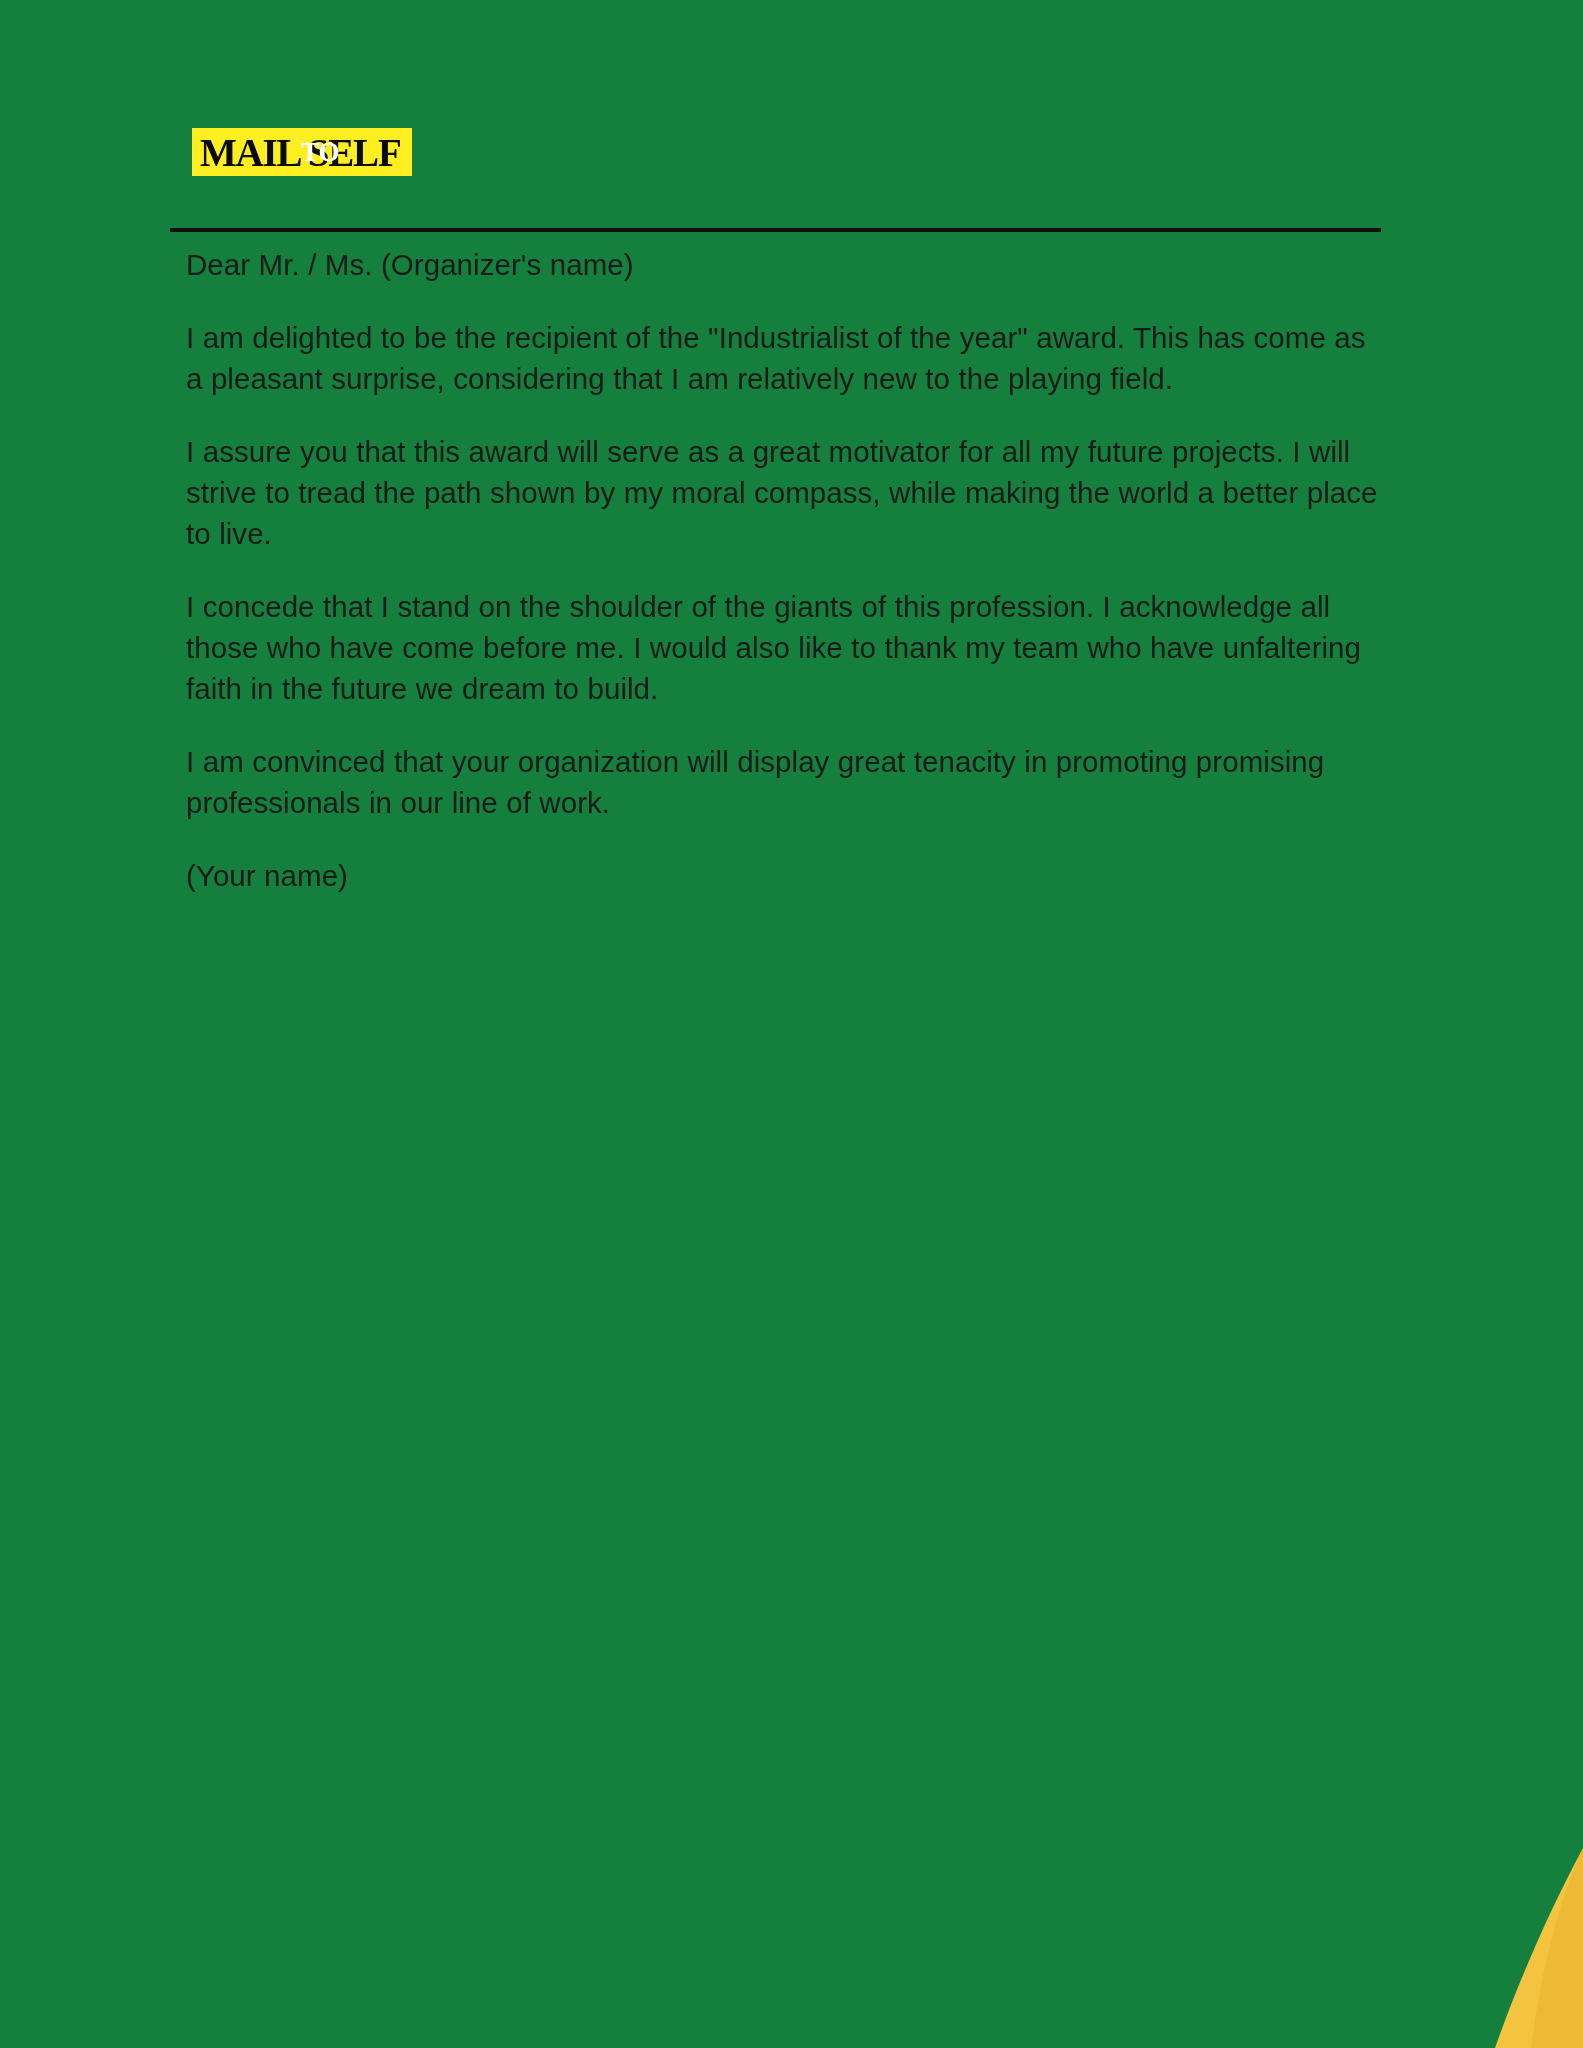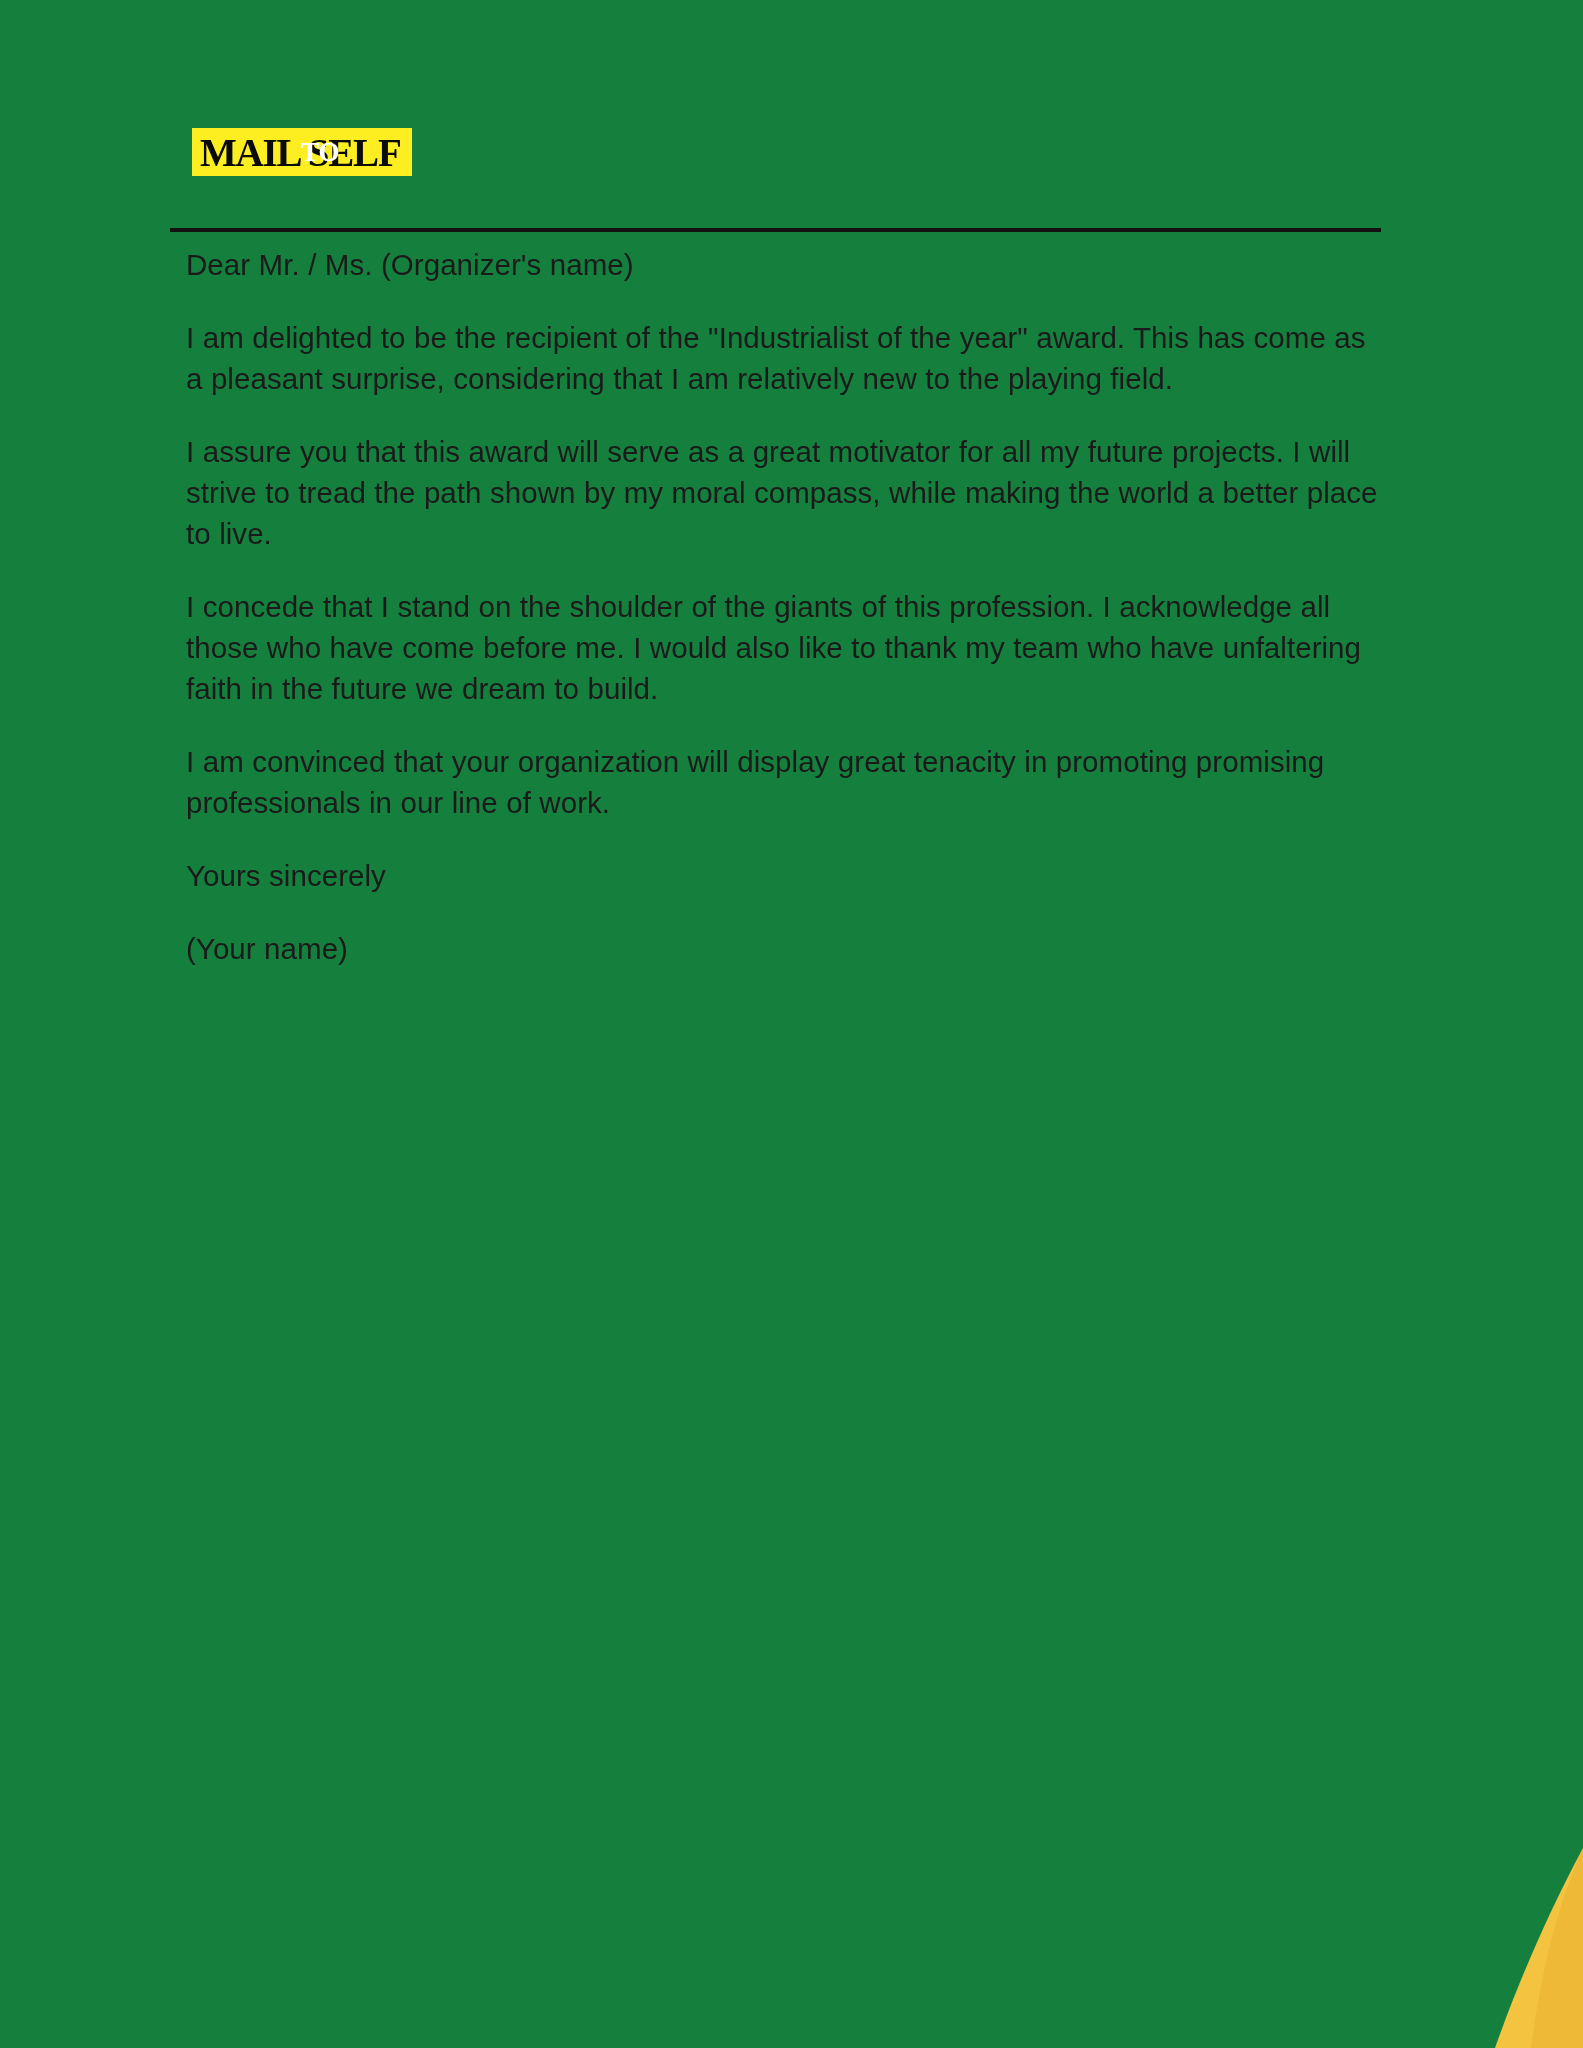--- a/index.html
+++ b/index.html
@@ -115,21 +115,20 @@
   </div>
 
   <div class="divider" style="background: rgb(17, 17, 17);"></div>
 
   <div class="letter">
     <p class="para" style="color: rgb(26, 26, 26);">Dear Mr. / Ms. (Organizer's name)</p>
     <p class="para" style="color: rgb(26, 26, 26);">I am delighted to be the recipient of the "Industrialist of the year" award. This has come as a pleasant surprise, considering that I am relatively new to the playing field.</p>
     <p class="para" style="color: rgb(26, 26, 26);">I assure you that this award will serve as a great motivator for all my future projects. I will strive to tread the path shown by my moral compass, while making the world a better place to live.</p>
     <p class="para" style="color: rgb(26, 26, 26);">I concede that I stand on the shoulder of the giants of this profession. I acknowledge all those who have come before me. I would also like to thank my team who have unfaltering faith in the future we dream to build.</p>
     <p class="para" style="color: rgb(26, 26, 26);">I am convinced that your organization will display great tenacity in promoting promising professionals in our line of work.</p>
-    <p class="para" style="color: rgb(26, 26, 26);">Yours sincerely</p>
     <p class="para" style="color: rgb(26, 26, 26);">(Your name)</p>
   </div>
 
   <svg class="corner-deco" viewBox="0 0 200 210" preserveAspectRatio="none">
     <path id="corner-path-main" d="M 200 10 C 165 75, 135 145, 112 210 L 200 210 Z" fill="#F4C340"></path>
     <path id="corner-path-accent" d="M 200 10 C 178 60, 160 120, 148 210 L 200 210 Z" fill="#E8B030" opacity="0.55"></path>
   </svg>
 
 </div>
 

